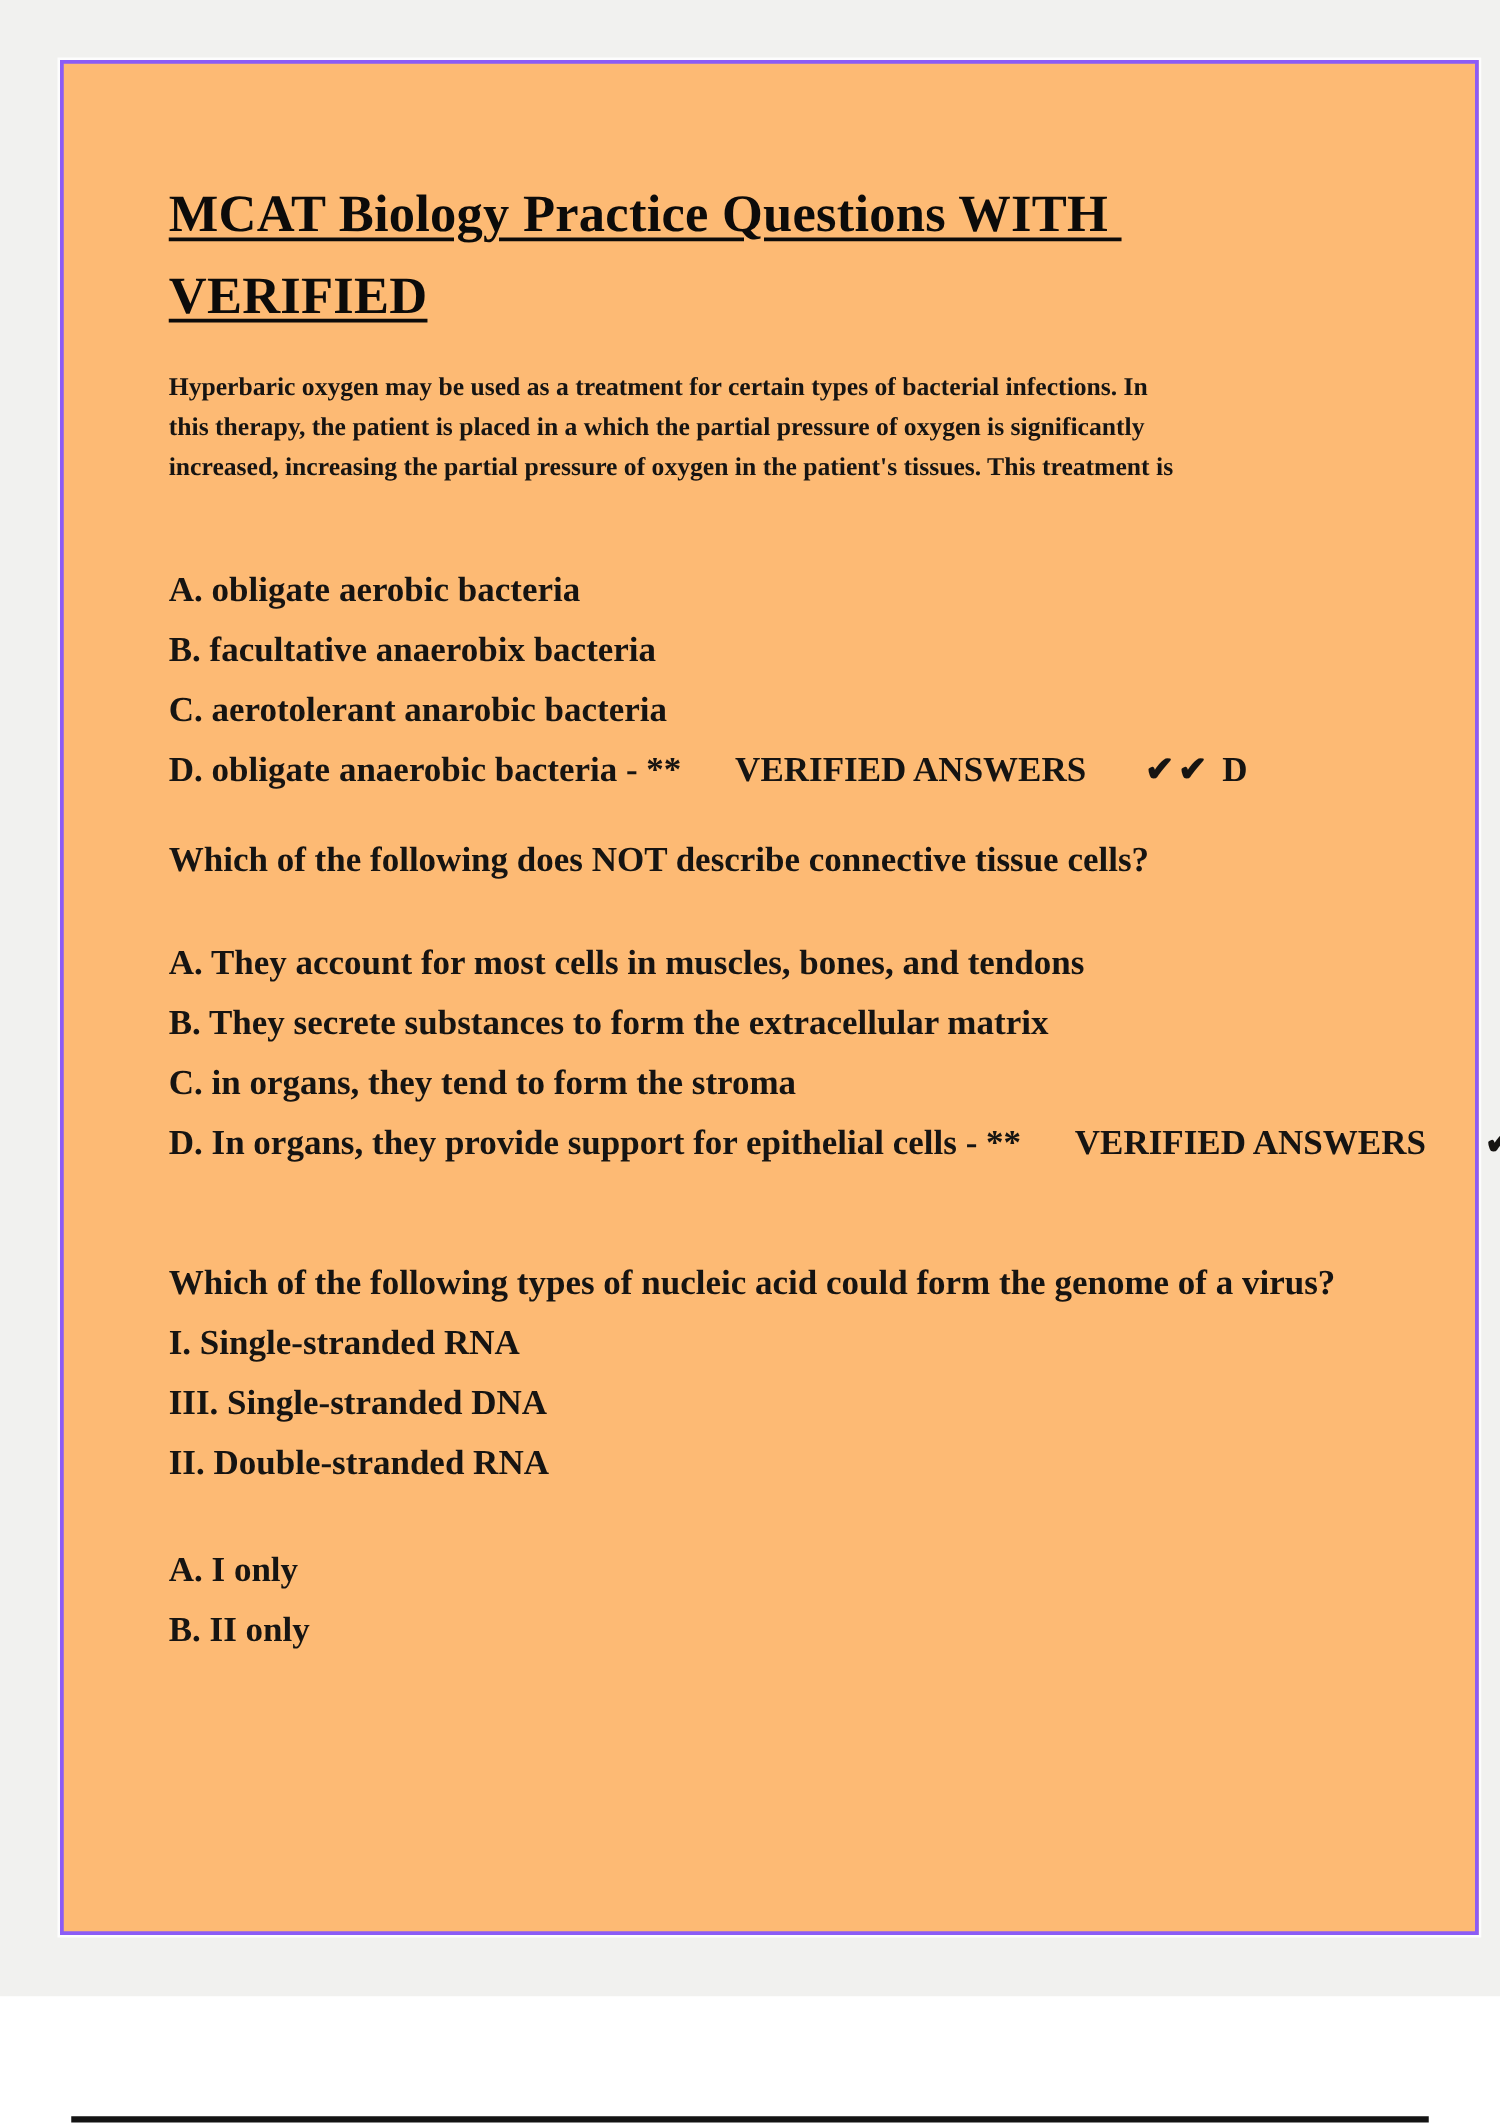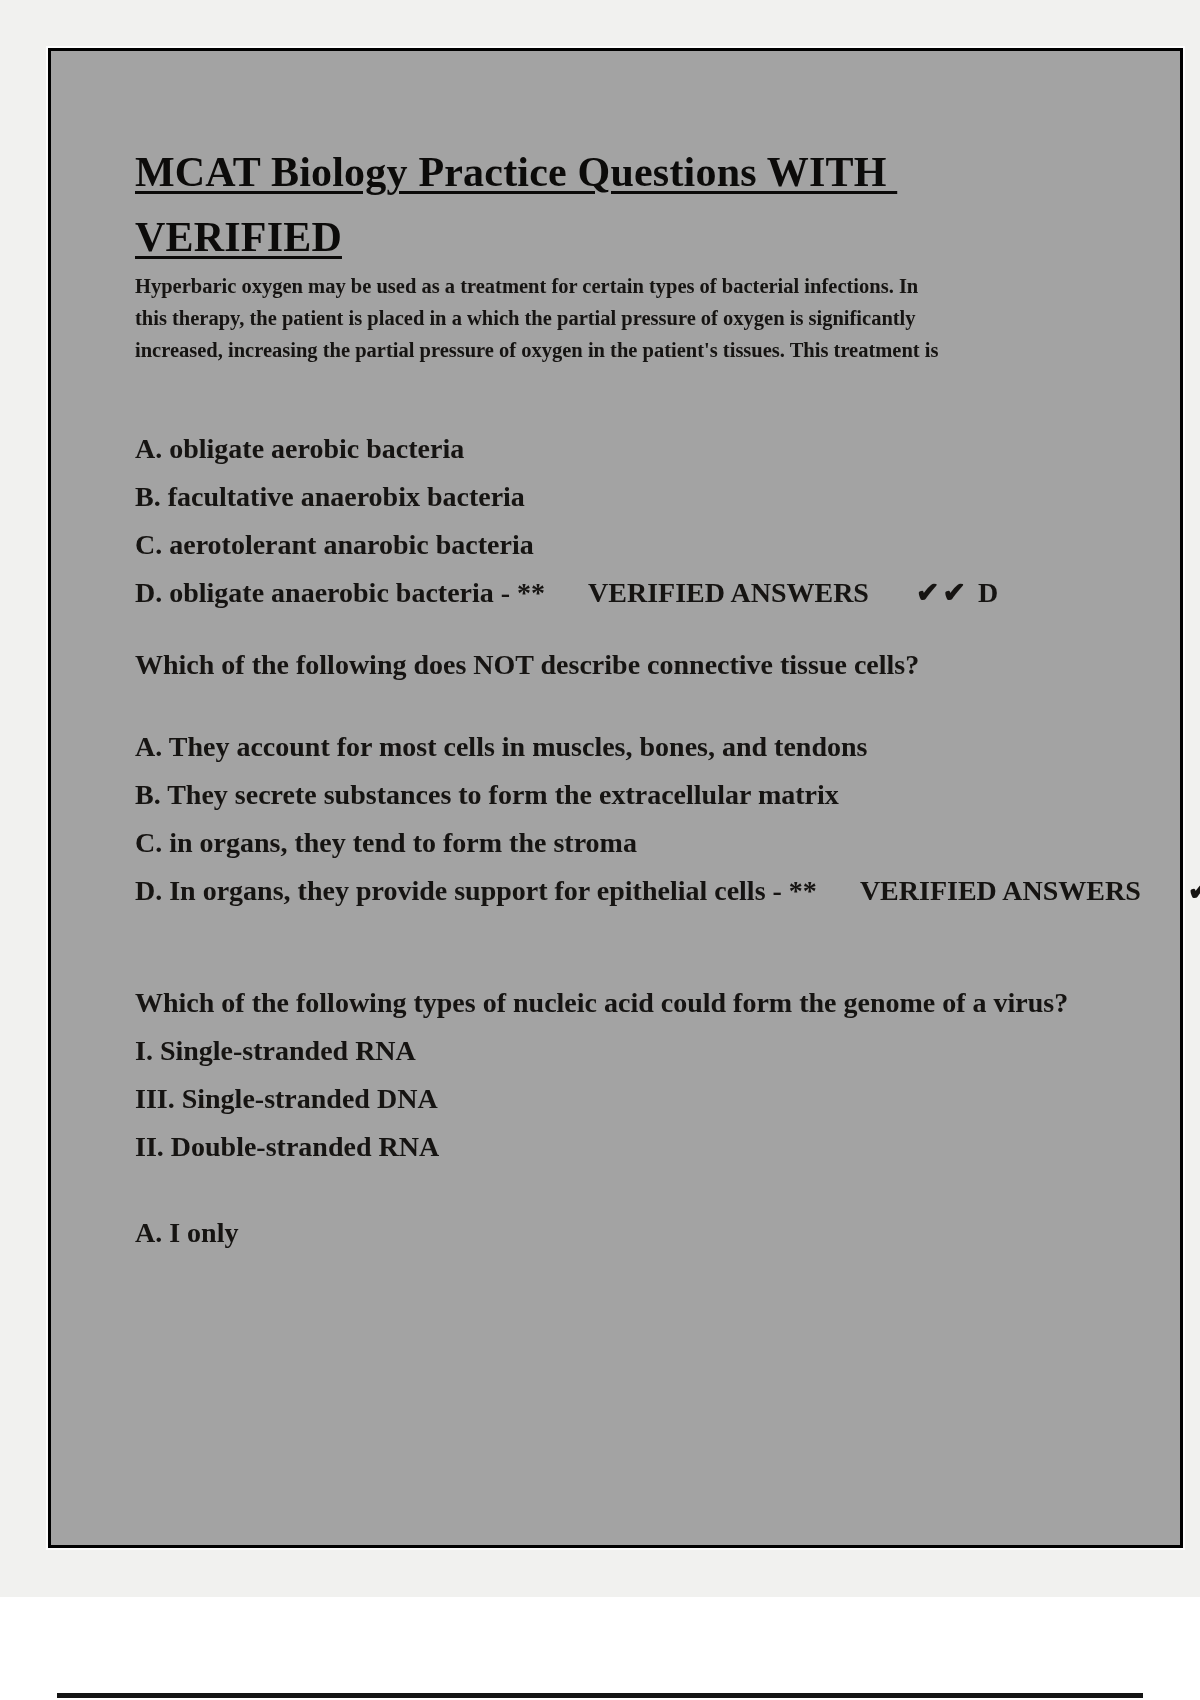--- a/index.html
+++ b/index.html
@@ -14,22 +14,22 @@
     overflow: hidden;
     font-family: "Liberation Serif", serif;
     color: #161412;
   }
   .page-box {
     position: absolute;
     left: 48px;
     top: 48px;
     width: 1129px;
     height: 1494px;
-    border: 3px solid #000000;
-    background: #a3a3a3;
+    border: 3px solid #8b5cf6;
+    background: #fdba74;
     box-shadow: 0 0 0 2px rgba(255,255,255,0.85);
   }
   .content {
     position: absolute;
     left: 84px;
     top: 0;
     width: 990px;
   }
   h1.doc-title {
     margin: 89px 0 0 0;
@@ -39,20 +39,21 @@
     color: #0c0b0a;
     letter-spacing: 0.2px;
   }
   h1.doc-title .tline {
     text-decoration: underline;
     text-decoration-thickness: 3px;
     text-underline-offset: 5px;
     white-space: pre;
   }
   .intro {
+    margin-top: 24px;
     font-size: 20.5px;
     font-weight: 700;
     line-height: 32px;
   }
   .intro .iline { white-space: nowrap; }
   .line {
     font-size: 28px;
     font-weight: 700;
     line-height: 32px;
     margin: 0 0 16px 0;
@@ -130,19 +131,20 @@
     <div class="line q3-stem">Which of the following types of nucleic acid could form the genome of a virus?</div>
 
     <div class="q3-numerals">
       <div class="line">I. Single-stranded RNA</div>
       <div class="line">III. Single-stranded DNA</div>
       <div class="line">II. Double-stranded RNA</div>
     </div>
 
     <div class="q3-options">
       <div class="line">A. I only</div>
+      <div class="line">B. II only</div>
     </div>
 
   </div>
 </div>
 
 <div class="bottom-white-strip"></div>
 <div class="next-page-top-border"></div>
 
 </body></html>

